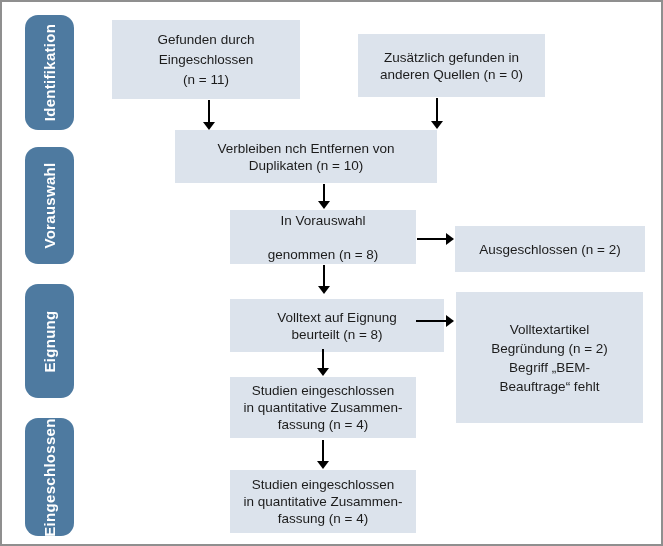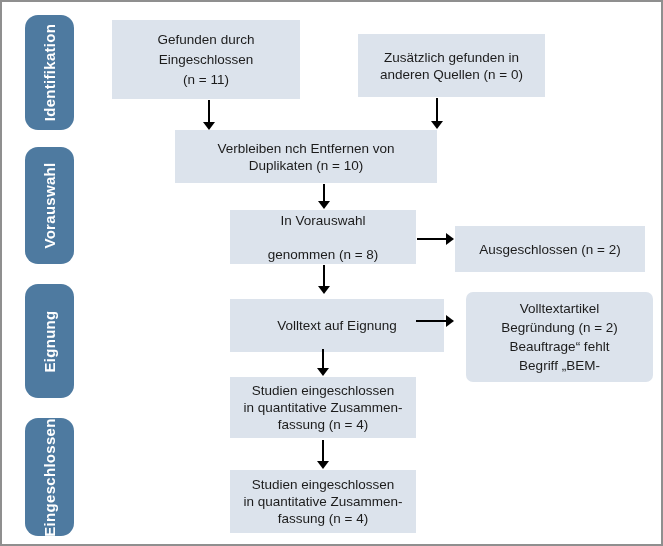--- a/index.html
+++ b/index.html
@@ -51,21 +51,21 @@
     color:var(--text);
     font-size:13.5px;line-height:17px;
   }
   .box .ln{display:block;white-space:nowrap;}
   #box-found-db{left:110px;top:18px;width:188px;height:79px;line-height:20px;}
   #box-other-sources{left:356px;top:32px;width:187px;height:63px;}
   #box-after-duplicates{left:173px;top:128px;width:262px;height:53px;}
   #box-screened{left:228px;top:208px;width:186px;height:54px;gap:17px;}
   #box-excluded{left:453px;top:214px;width:190px;height:46px;margin-top:10px;}
   #box-fulltext{left:228px;top:297px;width:214px;height:53px;}
-  #box-fulltext-excluded{left:464px;top:290px;width:187px;height:90px;line-height:19px;border-radius:7px;}
+  #box-fulltext-excluded{left:454px;top:290px;width:187px;height:131px;line-height:19px;}
   #box-qualitative{left:228px;top:375px;width:186px;height:61px;}
   #box-quantitative{left:228px;top:468px;width:186px;height:63px;}
 
   
   .arrow-v{position:absolute;width:12px;}
   .arrow-v .shaft{position:absolute;left:5.25px;top:0;width:1.5px;height:calc(100% - 7px);background:var(--arrow);}
   .arrow-v .head{position:absolute;left:0;bottom:0;width:0;height:0;
     border-left:6px solid transparent;border-right:6px solid transparent;
     border-top:8px solid var(--arrow);}
   #arrow-db-to-dup{left:201px;top:98px;height:30px;}
@@ -121,27 +121,28 @@
     <span class="ln">In Vorauswahl</span>
     <span class="ln">genommen (n = 8)</span>
   </div>
 
   <div class="box" id="box-excluded">
     <span class="ln">Ausgeschlossen (n = 2)</span>
   </div>
 
   <div class="box" id="box-fulltext">
     <span class="ln">Volltext auf Eignung</span>
+    <span class="ln">beurteilt (n = 8)</span>
   </div>
 
   <div class="box" id="box-fulltext-excluded">
     <span class="ln">Volltextartikel</span>
     <span class="ln">Begründung (n = 2)</span>
+    <span class="ln">Begriff „BEM-</span>
     <span class="ln">Beauftrage“ fehlt</span>
-    <span class="ln">Begriff „BEM-</span>
   </div>
 
   <div class="box" id="box-qualitative">
     <span class="ln">Studien eingeschlossen</span>
     <span class="ln">in quantitative Zusammen-</span>
     <span class="ln">fassung (n = 4)</span>
   </div>
 
   <div class="box" id="box-quantitative">
     <span class="ln">Studien eingeschlossen</span>

